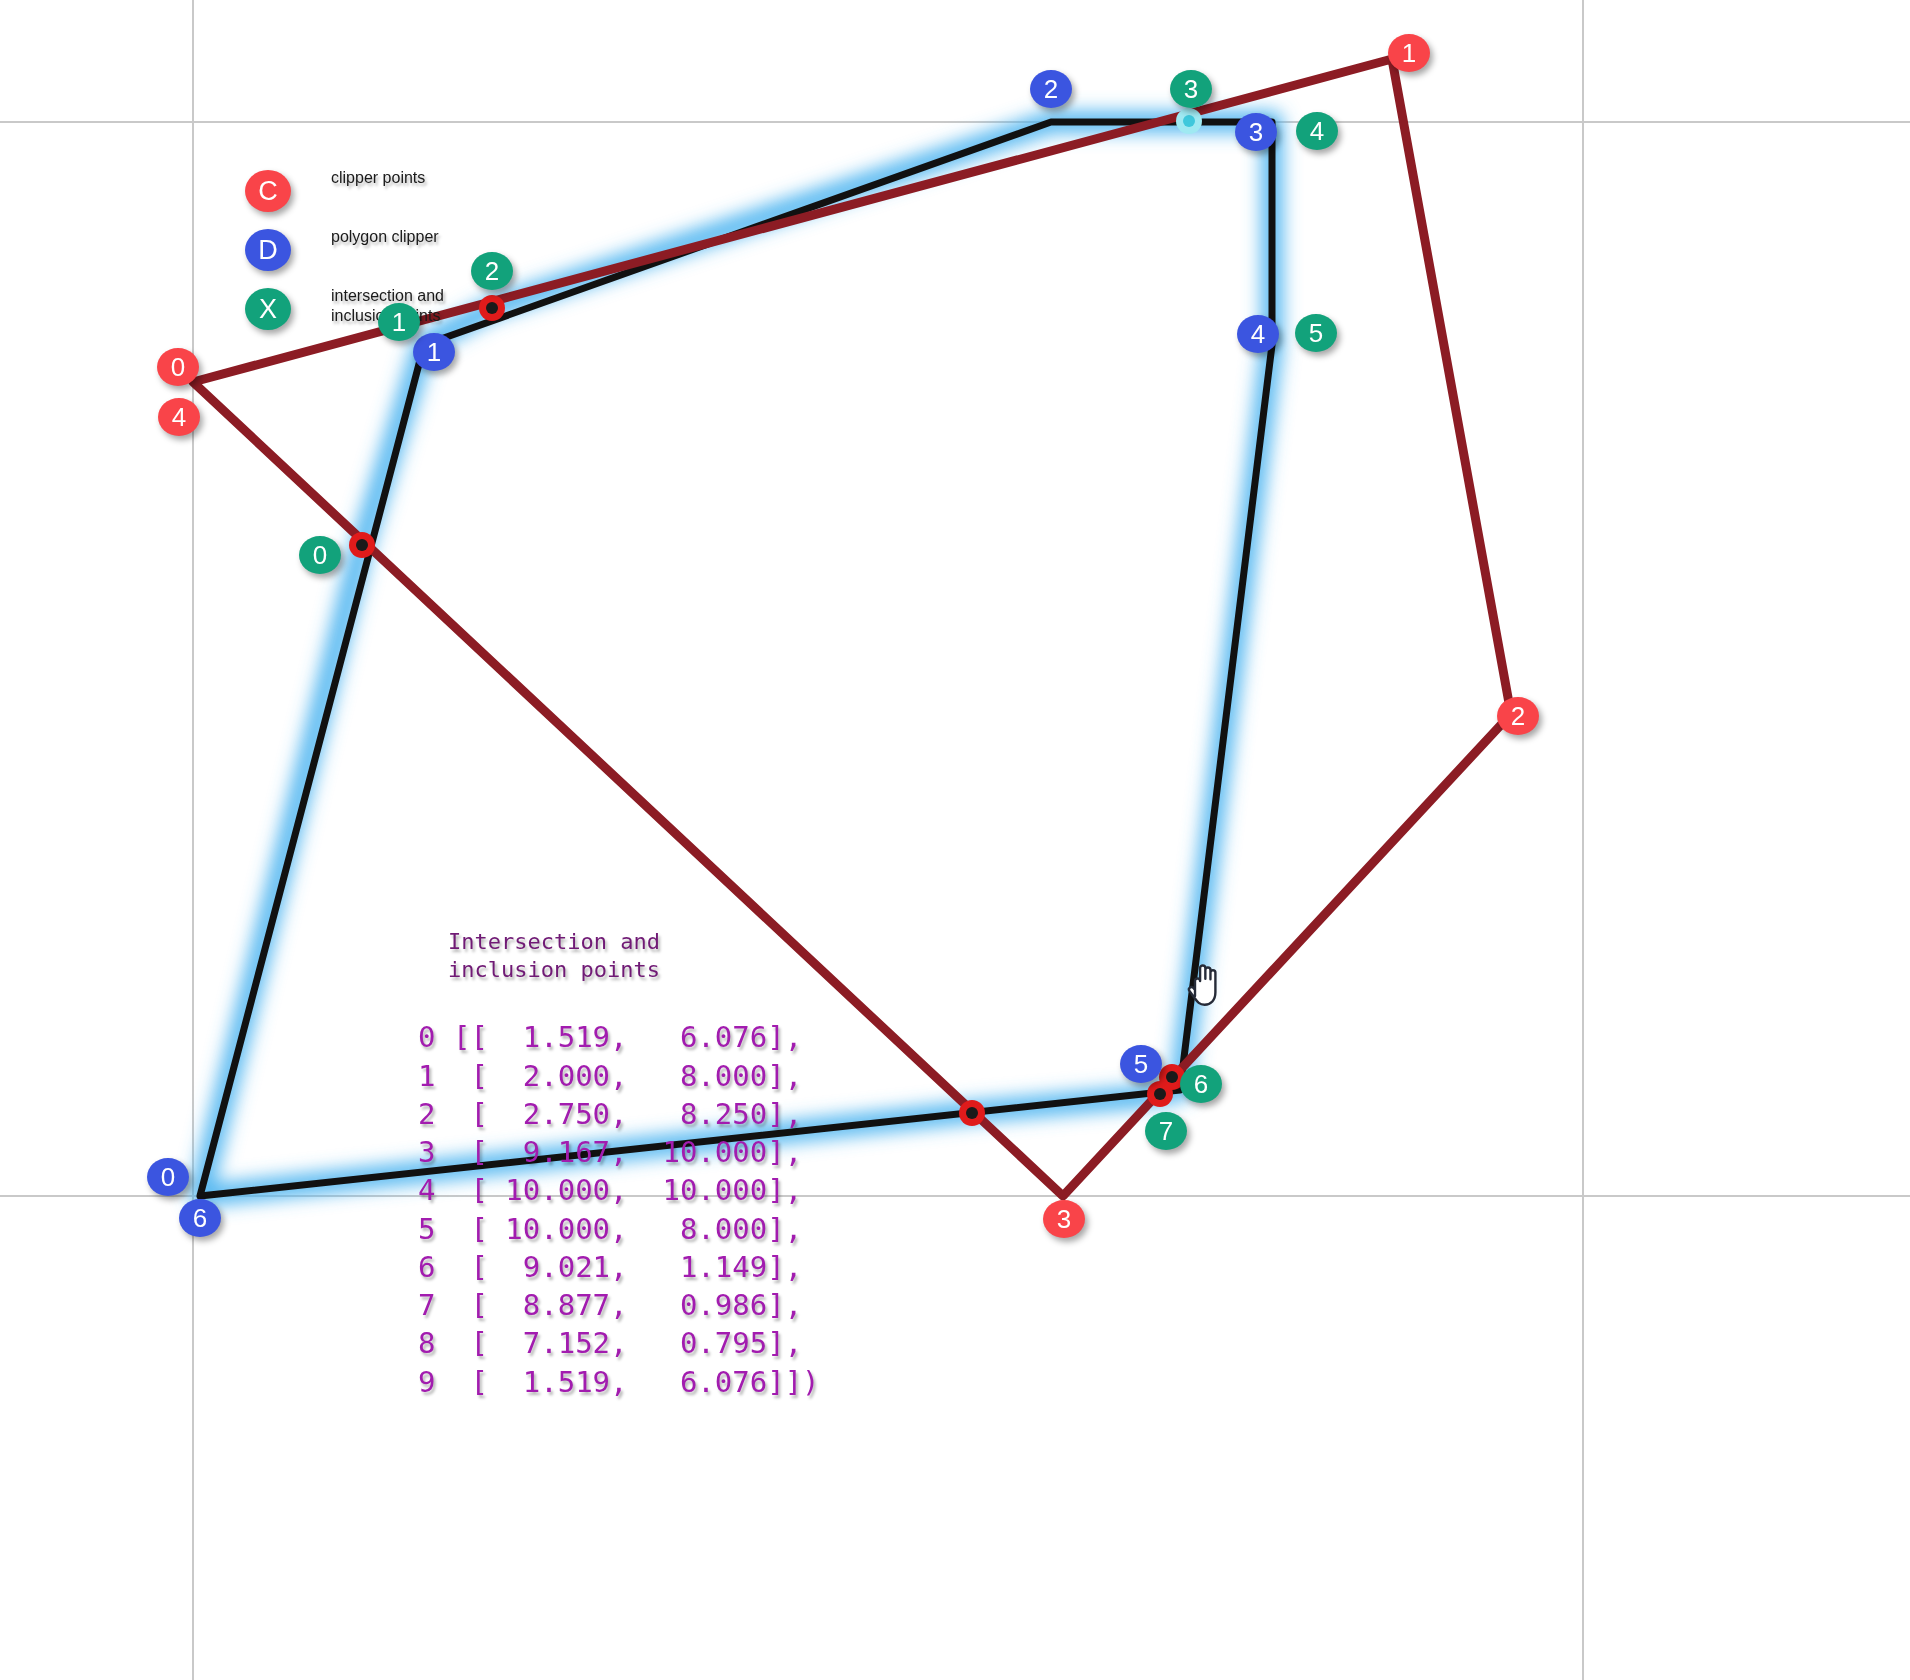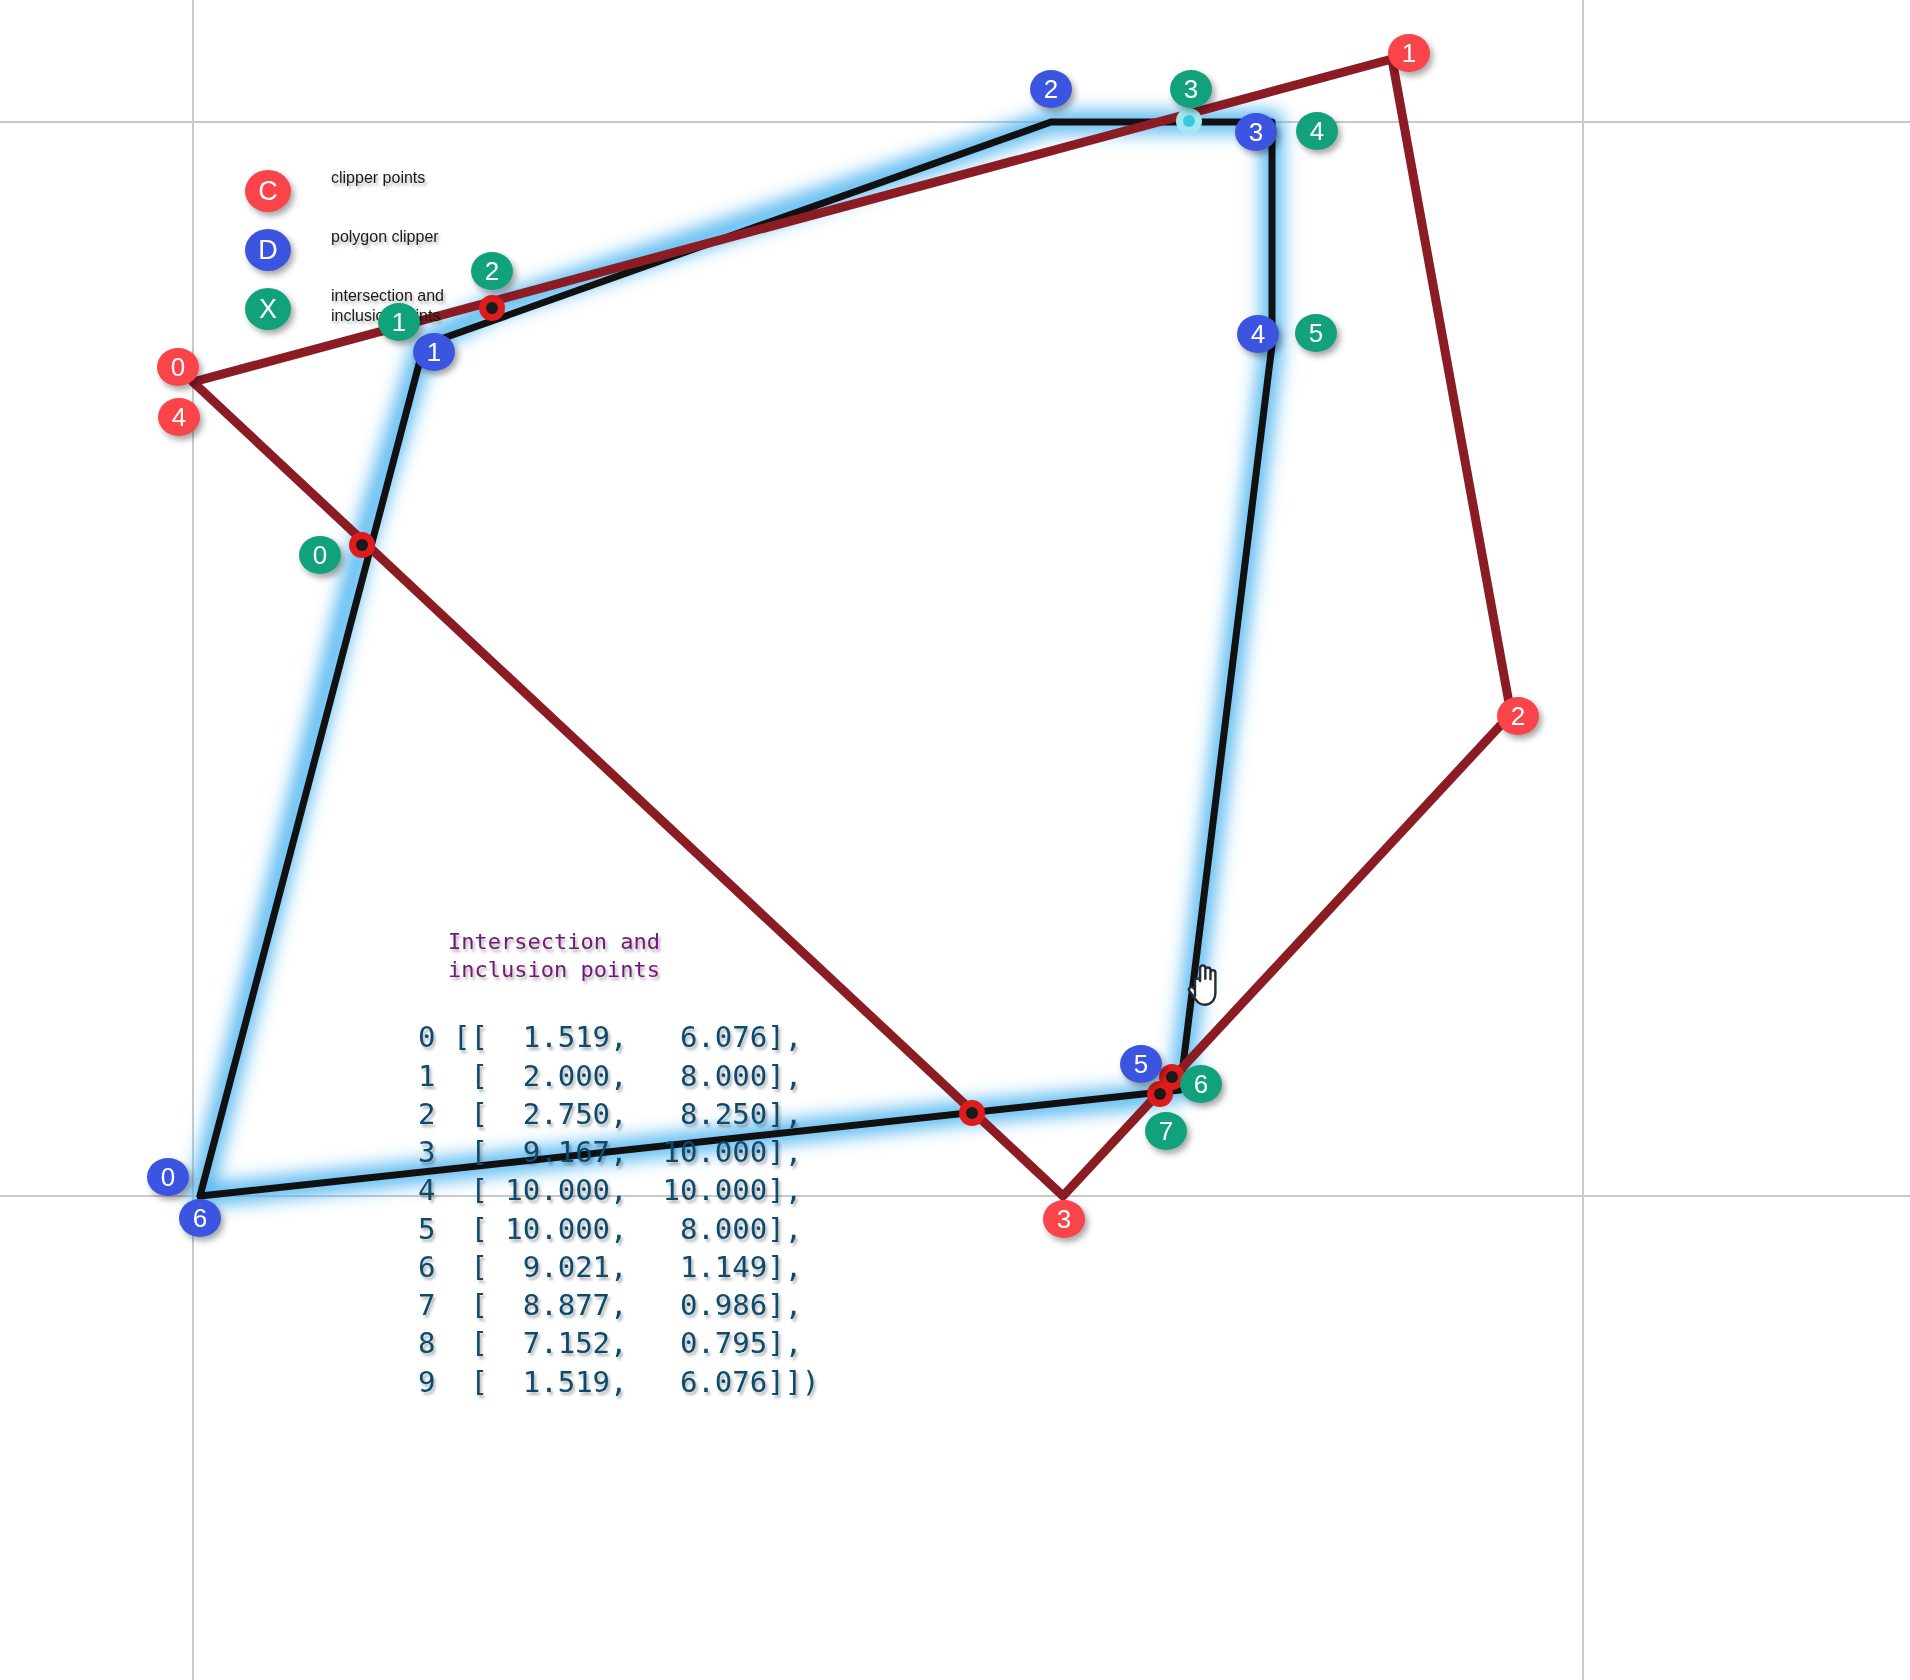--- a/index.html
+++ b/index.html
@@ -83,21 +83,21 @@
     font-size: 22px;
     color: #701a75;
     line-height: 1.28;
     white-space: pre;
     text-shadow: 2px 3px 3px rgba(0,0,0,0.30);
     margin-left: 30px;
   }
   #coord-body {
     margin-top: 34px;
     font-size: 29px;
-    color: #0c4a6e;
+    color: #a21caf;
     line-height: 1.32;
     white-space: pre;
     text-shadow: 2px 3px 3px rgba(0,0,0,0.30);
   }
 </style>
 </head>
 <body>
 
 <div id="stage">
 

